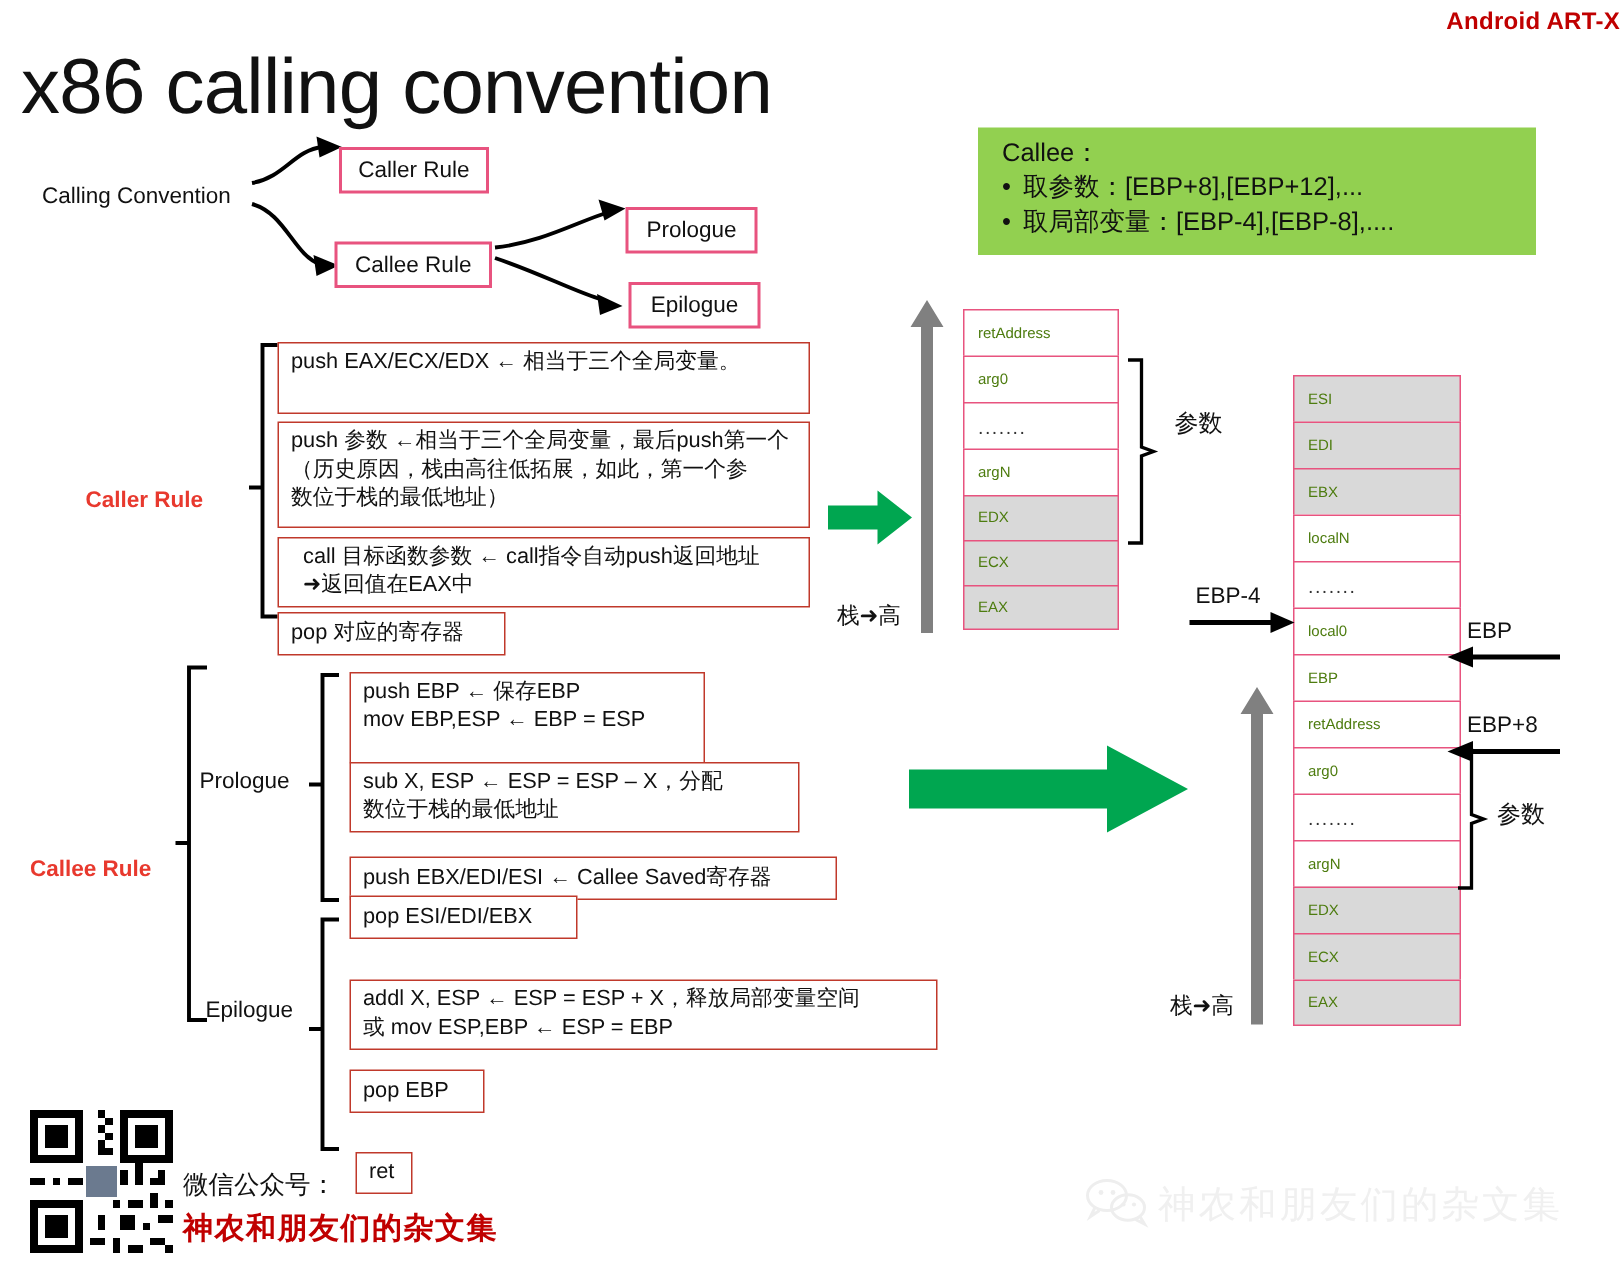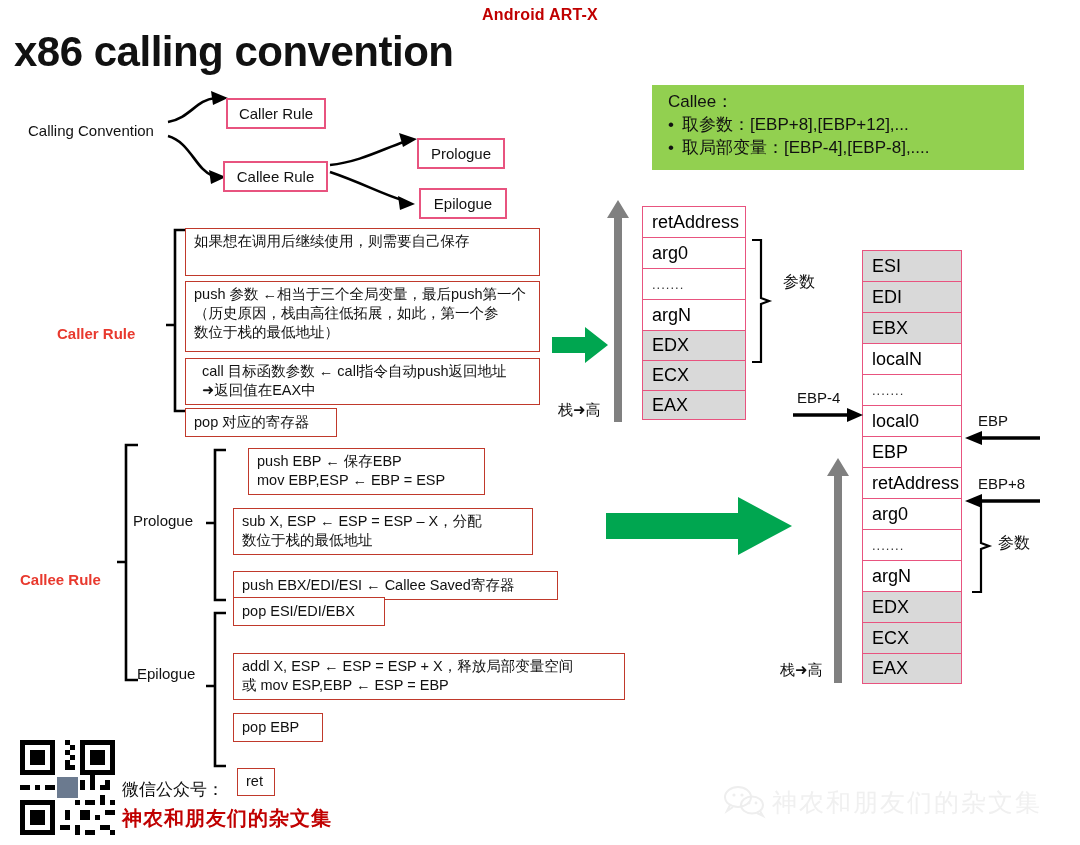--- a/index.html
+++ b/index.html
@@ -13,27 +13,27 @@
     position:relative;
     width:1080px;height:845px;
     overflow:hidden;
     background:#ffffff;
   }
   .abs{position:absolute;}
 
   
   .hdr-title{
     left:0;top:6px;width:1080px;
-    text-align:center;
+    text-align:right;
     font-size:16px;font-weight:bold;color:#c00000;
     letter-spacing:.2px;
   }
   .page-title{
     left:14px;top:28px;
-    font-size:42px;font-weight:700;color:#111;
+    font-size:52px;font-weight:400;color:#111;
     letter-spacing:-.5px;
   }
 
   
   .pbox{
     border:2px solid #e8537f;
     background:#fff;
     display:flex;align-items:center;
     font-size:15px;color:#111;
     padding-left:10px;
@@ -66,21 +66,21 @@
   .callout .bullet{display:inline-block;width:14px;}
 
   
   .stack{position:absolute;box-sizing:border-box;}
   .srow{
     border:1.4px solid #e8537f;
     border-bottom:none;
     box-sizing:border-box;
     display:flex;align-items:center;
     padding-left:9px;
-    font-size:18px;color:#000000;
+    font-size:10px;color:#4d7c0f;
     background:#fff;
     white-space:nowrap;
   }
   .srow:last-child{border-bottom:1.4px solid #e8537f;}
   .srow.gray{background:#d9d9d9;}
   .srow.dots{font-size:13px;letter-spacing:1px;color:#333;}
   .stk-lbl{font-size:15px;color:#111;white-space:nowrap;}
   .arrow-lbl{font-size:15px;color:#111;white-space:nowrap;}
 
   svg{overflow:visible;}
@@ -136,21 +136,21 @@
     </span>
   </div>
 
   <div class="abs red-label" style="left:57px;top:325px;">Caller Rule</div>
 
   <svg class="abs" style="left:150px;top:225px;width:45px;height:200px;" viewBox="0 0 45 200">
     <path d="M38,5 L25,5 L25,100 L16,100 L25,100 L25,186 L38,186" stroke="#000" stroke-width="2.6" fill="none" stroke-linejoin="miter"></path>
   </svg>
 
   <div class="abs rbox" style="left:185px;top:228px;width:355px;height:48px;">
-    <div>如果想在调用后继续使用，则需要自己保存</div>
+    <div>push EAX/ECX/EDX  ← 相当于三个全局变量。</div>
   </div>
 
   <div class="abs rbox" style="left:185px;top:281px;width:355px;height:71px;">
     <div>push 参数 ←相当于三个全局变量，最后push第一个</div>
     <div>（历史原因，栈由高往低拓展，如此，第一个参</div>
     <div>数位于栈的最低地址）</div>
   </div>
 
   <div class="abs rbox" style="left:185px;top:358px;width:355px;height:47px;padding-left:16px;">
     <div>call 目标函数参数 ← call指令自动push返回地址</div>
@@ -169,21 +169,21 @@
   <div class="abs plain" style="left:137px;top:665px;">Epilogue</div>
 
   <svg class="abs" style="left:198px;top:445px;width:35px;height:165px;" viewBox="0 0 35 165">
     <path d="M28,5 L17,5 L17,78 L8,78 L17,78 L17,155 L28,155" stroke="#000" stroke-width="2.6" fill="none"></path>
   </svg>
 
   <svg class="abs" style="left:198px;top:608px;width:35px;height:165px;" viewBox="0 0 35 165">
     <path d="M28,5 L17,5 L17,78 L8,78 L17,78 L17,158 L28,158" stroke="#000" stroke-width="2.6" fill="none"></path>
   </svg>
 
-  <div class="abs rbox" style="left:233px;top:448px;width:237px;height:47px;margin-left:15px;">
+  <div class="abs rbox" style="left:233px;top:448px;width:237px;height:61px;">
     <div>push EBP          ← 保存EBP</div>
     <div>mov EBP,ESP  ← EBP = ESP</div>
   </div>
 
   <div class="abs rbox" style="left:233px;top:508px;width:300px;height:47px;">
     <div>sub X, ESP  ← ESP = ESP – X，分配</div>
     <div>数位于栈的最低地址</div>
   </div>
 
   <div class="abs rbox one" style="left:233px;top:571px;width:325px;height:29px;">push EBX/EDI/ESI ← Callee Saved寄存器</div>
@@ -225,21 +225,21 @@
   <svg class="abs" style="left:748px;top:238px;width:24px;height:126px;" viewBox="0 0 24 126">
     <path d="M4,2 L13,2 L13,60 L21,63 L13,66 L13,124 L4,124" stroke="#000" stroke-width="2.2" fill="none"></path>
   </svg>
   <div class="abs stk-lbl" style="left:783px;top:272px;font-size:16px;">参数</div>
 
   <svg class="abs" style="left:826px;top:458px;width:28px;height:225px;" viewBox="0 0 28 225">
     <polygon points="12,0 23,18 16,18 16,225 8,225 8,18 1,18" fill="#808080"></polygon>
   </svg>
   <div class="abs stk-lbl" style="left:780px;top:661px;">栈➜高</div>
 
-  <div class="stack" style="left:862px;top:250px;width:100px;">
+  <div class="stack" style="left:862px;top:250px;width:112px;">
     <div class="srow gray" style="height:31px;">ESI</div>
     <div class="srow gray" style="height:31px;">EDI</div>
     <div class="srow gray" style="height:31px;">EBX</div>
     <div class="srow" style="height:31px;">localN</div>
     <div class="srow dots" style="height:31px;">.......</div>
     <div class="srow" style="height:31px;">local0</div>
     <div class="srow" style="height:31px;">EBP</div>
     <div class="srow" style="height:31px;">retAddress</div>
     <div class="srow" style="height:31px;">arg0</div>
     <div class="srow dots" style="height:31px;">.......</div>

